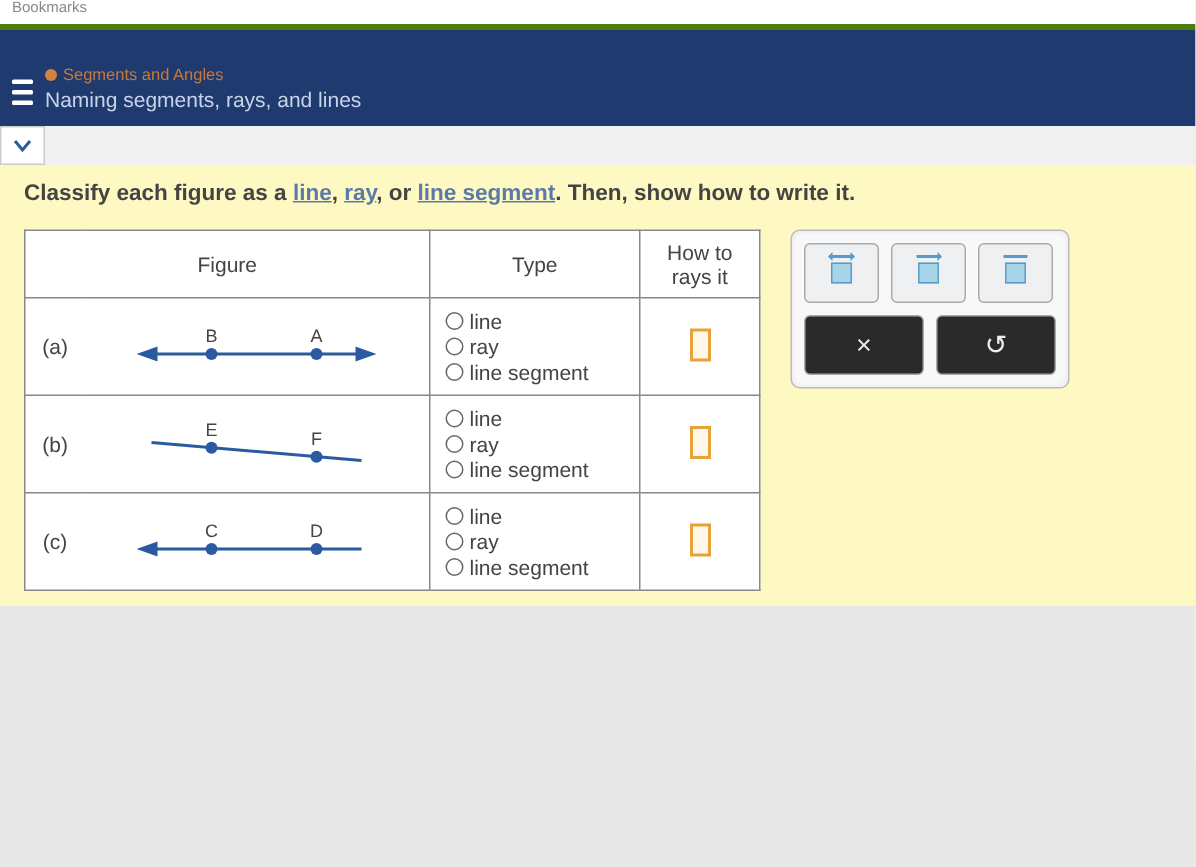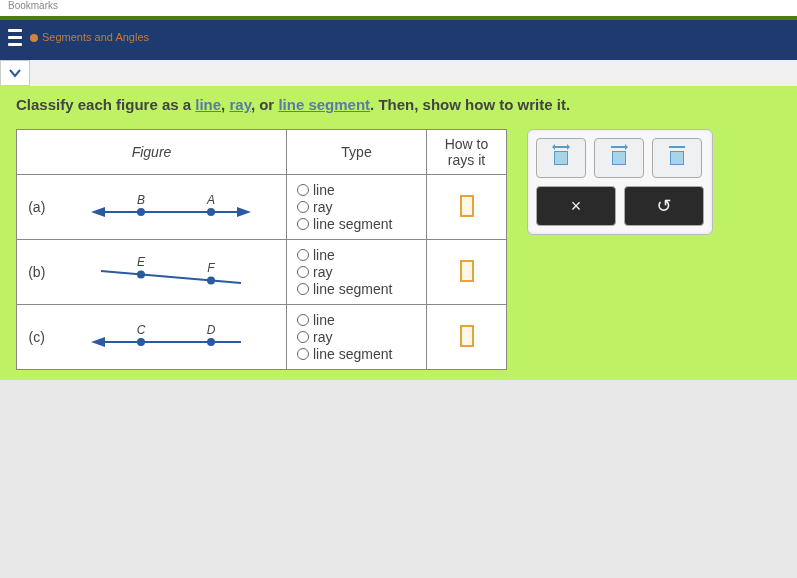--- a/index.html
+++ b/index.html
@@ -15,23 +15,23 @@
     background: #fff;
     height: 20px;
     border-bottom: 4px solid #4d7c0f;
     font-size: 10px;
     color: #888;
     padding-left: 8px;
   }
   .header {
     background: #1e3a6e;
     color: #a8b8d8;
-    padding: 5px 0 10px 0;
-    display: flex;
-    align-items: center;
+    padding: 24px 0 10px 0;
+    display: flex;
+    align-items: flex-end;
   }
   .hamburger {
     width: 30px;
     padding: 0 8px;
     cursor: pointer;
   }
   .hamburger div {
     height: 3px;
     background: #fff;
     margin: 4px 0;
@@ -69,21 +69,21 @@
     border: 1px solid #ccc;
     display: flex;
     align-items: center;
     justify-content: center;
     color: #2a5aa0;
     font-size: 14px;
     cursor: pointer;
   }
   .content {
     padding: 10px 16px;
-    background: #bef264;
+    background: #fef9c3;
   }
   .instruction {
     font-size: 15px;
     color: #444;
     margin-bottom: 16px;
     font-weight: bold;
   }
   .instruction .u { text-decoration: underline; color: #5a7aa8; }
   .main-row { display: flex; align-items: flex-start; gap: 20px; }
   table.figures {
@@ -92,21 +92,21 @@
   }
   table.figures th, table.figures td {
     border: 1px solid #888;
     padding: 6px 10px;
     font-size: 14px;
     color: #444;
     text-align: center;
     vertical-align: middle;
   }
   table.figures th { font-weight: normal; }
-  .fig-col { width: 230px; font-style: italic; }
+  .fig-col { width: 230px; }
   .type-col { width: 140px; text-align: left; padding-left: 16px; margin-left: 32px; }
   .write-col { width: 80px; }
   .row-label { width: 40px; }
   .svg-fig { display: block; margin: 0 auto; }
   .radio-group { text-align: left; }
   .radio-row { display: flex; align-items: center; gap: 4px; margin: 1px 0; }
   .radio-circle {
     width: 12px; height: 12px;
     border: 1.5px solid #666;
     border-radius: 50%;
@@ -184,20 +184,21 @@
 <div class="header">
   <div class="hamburger">
     <div></div>
       <div></div>
       <div></div>
   </div>
   <div class="header-text">
     <div class="header-breadcrumb">
       <span class="dot"></span><span>Segments and Angles</span>
     </div>
+    <div class="header-title">Naming segments, rays, and lines</div>
   </div>
 </div>
 
 <div class="chevron-bar">
   <div class="chevron">
     <svg width="14" height="10" viewBox="0 0 14 10">
         <path d="M2 2 L7 8 L12 2" stroke="#2a5aa0" stroke-width="2" fill="none"></path>
       </svg>
   </div>
 </div>

